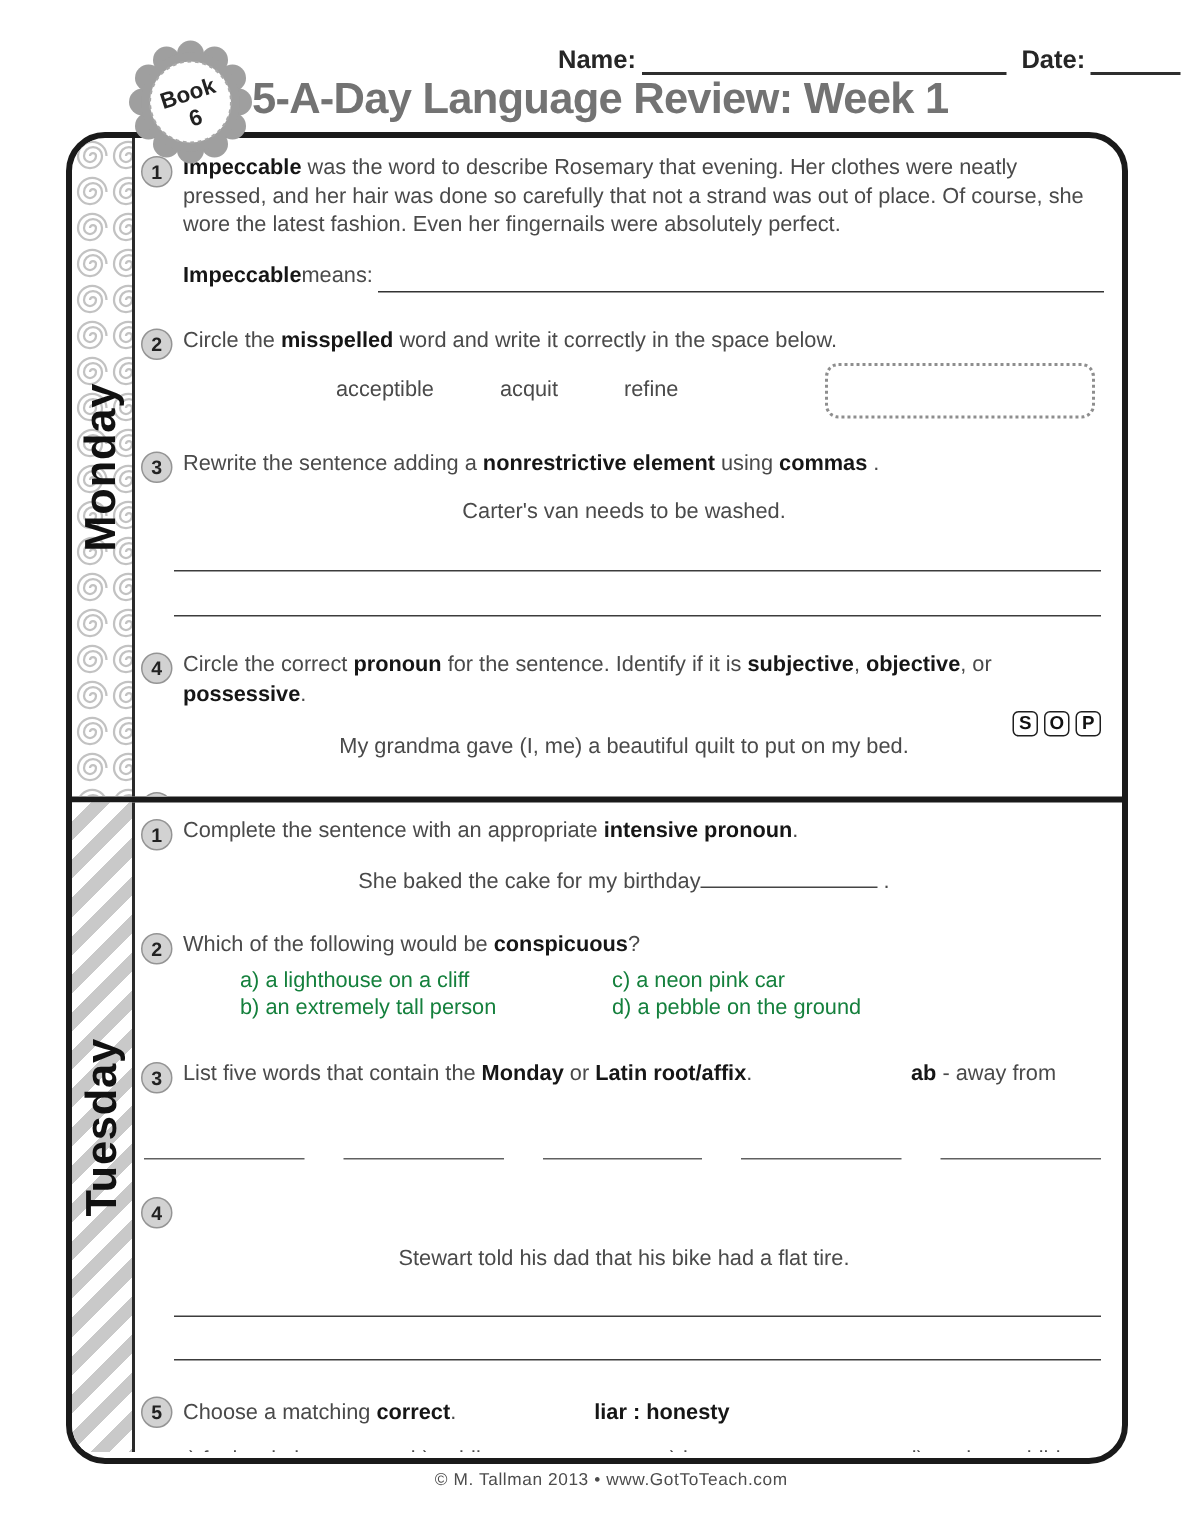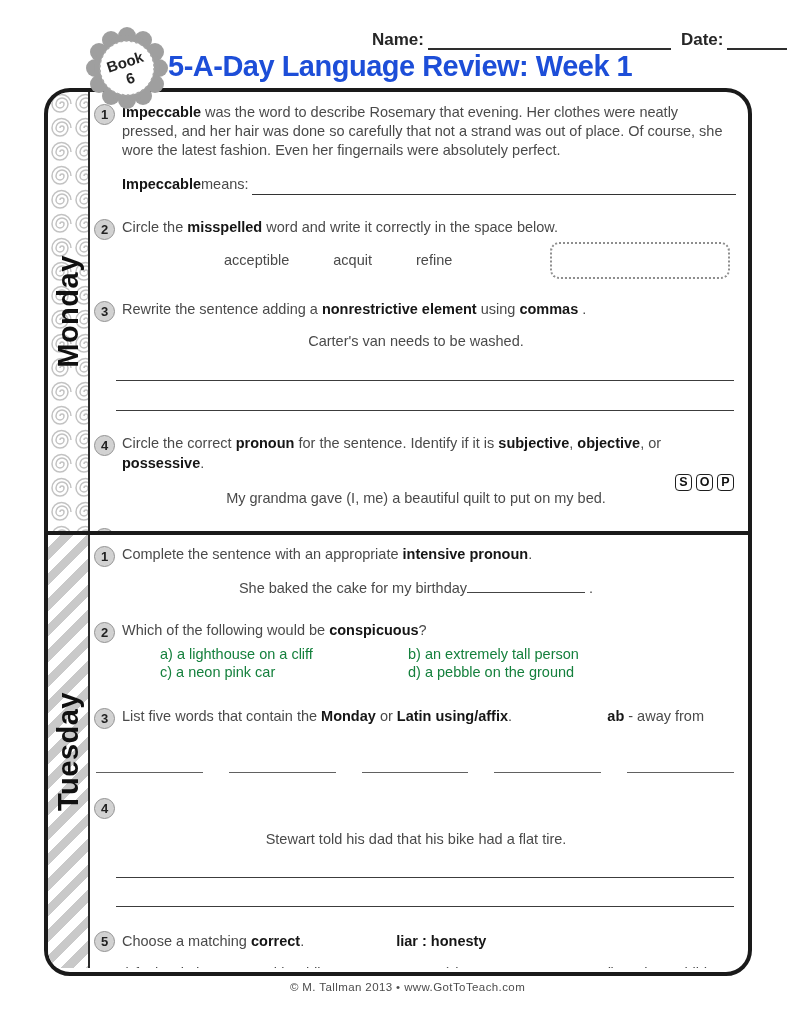--- a/index.html
+++ b/index.html
@@ -6,21 +6,21 @@
   html,body { background:#ffffff; }
   body { width:791px; height:1024px; font-family:"Liberation Sans", sans-serif; position:relative; color:#4a4a4a; }
   .page { position:relative; width:791px; height:1024px; background:#fff; overflow:hidden; }
 
   
   .name-row { position:absolute; top:30px; left:372px; display:flex; align-items:flex-end; font-size:17px; font-weight:700; color:#262626; white-space:nowrap; }
   .write-line { display:inline-block; border-bottom:2px solid #2e2e2e; height:15px; }
   .nline { width:243px; margin-left:4px; }
   .dline { width:60px; margin-left:4px; }
   .date-lab { margin-left:10px; }
-  .page-title { position:absolute; top:50px; left:168px; font-size:29px; font-weight:800; letter-spacing:-0.5px; color:#1d4ed8; white-space:nowrap; }
+  .page-title { position:absolute; top:50px; left:168px; font-size:29px; font-weight:800; letter-spacing:-0.5px; color:#737373; white-space:nowrap; }
   .badge { position:absolute; top:26px; left:82px; width:90px; height:84px; z-index:3; }
 
   
   .sheet { position:absolute; left:44px; top:88px; width:708px; height:888px; border:4px solid #1a1a1a; border-radius:26px; background:#fff; overflow:hidden; }
   .section { display:flex; width:100%; }
   .sec-monday { height:439px; }
   .sec-tuesday { height:437px; border-top:4px solid #1a1a1a; }
 
   .sidebar { width:42px; flex:none; position:relative; border-right:2px solid #2a2a2a; overflow:hidden; }
   .sidebar svg.pat { position:absolute; inset:0; }
@@ -212,29 +212,29 @@
         <div class="center t-q1-sent">
           <span>She baked the cake for my birthday</span><span class="blank-inline"></span><span> .</span>
         </div>
 
         <div class="q t-q2">
           <span class="qnum">2</span>
           <span class="qtext"><span>Which of the following would be </span><b>conspicuous</b><span>?</span></span>
         </div>
         <div class="t-q2-opts">
           <span>a) a lighthouse on a cliff</span>
+          <span>c) a neon pink car</span>
           <span>b) an extremely tall person</span>
-          <span>c) a neon pink car</span>
           <span>d) a pebble on the ground</span>
         </div>
 
         <div class="q t-q3">
           <span class="qnum">3</span>
           <span class="qtext t-q3-flex">
-            <span><span>List five words that contain the </span><b>Monday</b><span> or </span><b>Latin using/affix</b><span>.</span></span>
+            <span><span>List five words that contain the </span><b>Monday</b><span> or </span><b>Latin root/affix</b><span>.</span></span>
             <span class="root-def"><b>ab</b><span> - away from</span></span>
           </span>
         </div>
         <div class="t-blanks">
           <div></div>
           <div></div>
           <div></div>
           <div></div>
           <div></div>
         </div>

